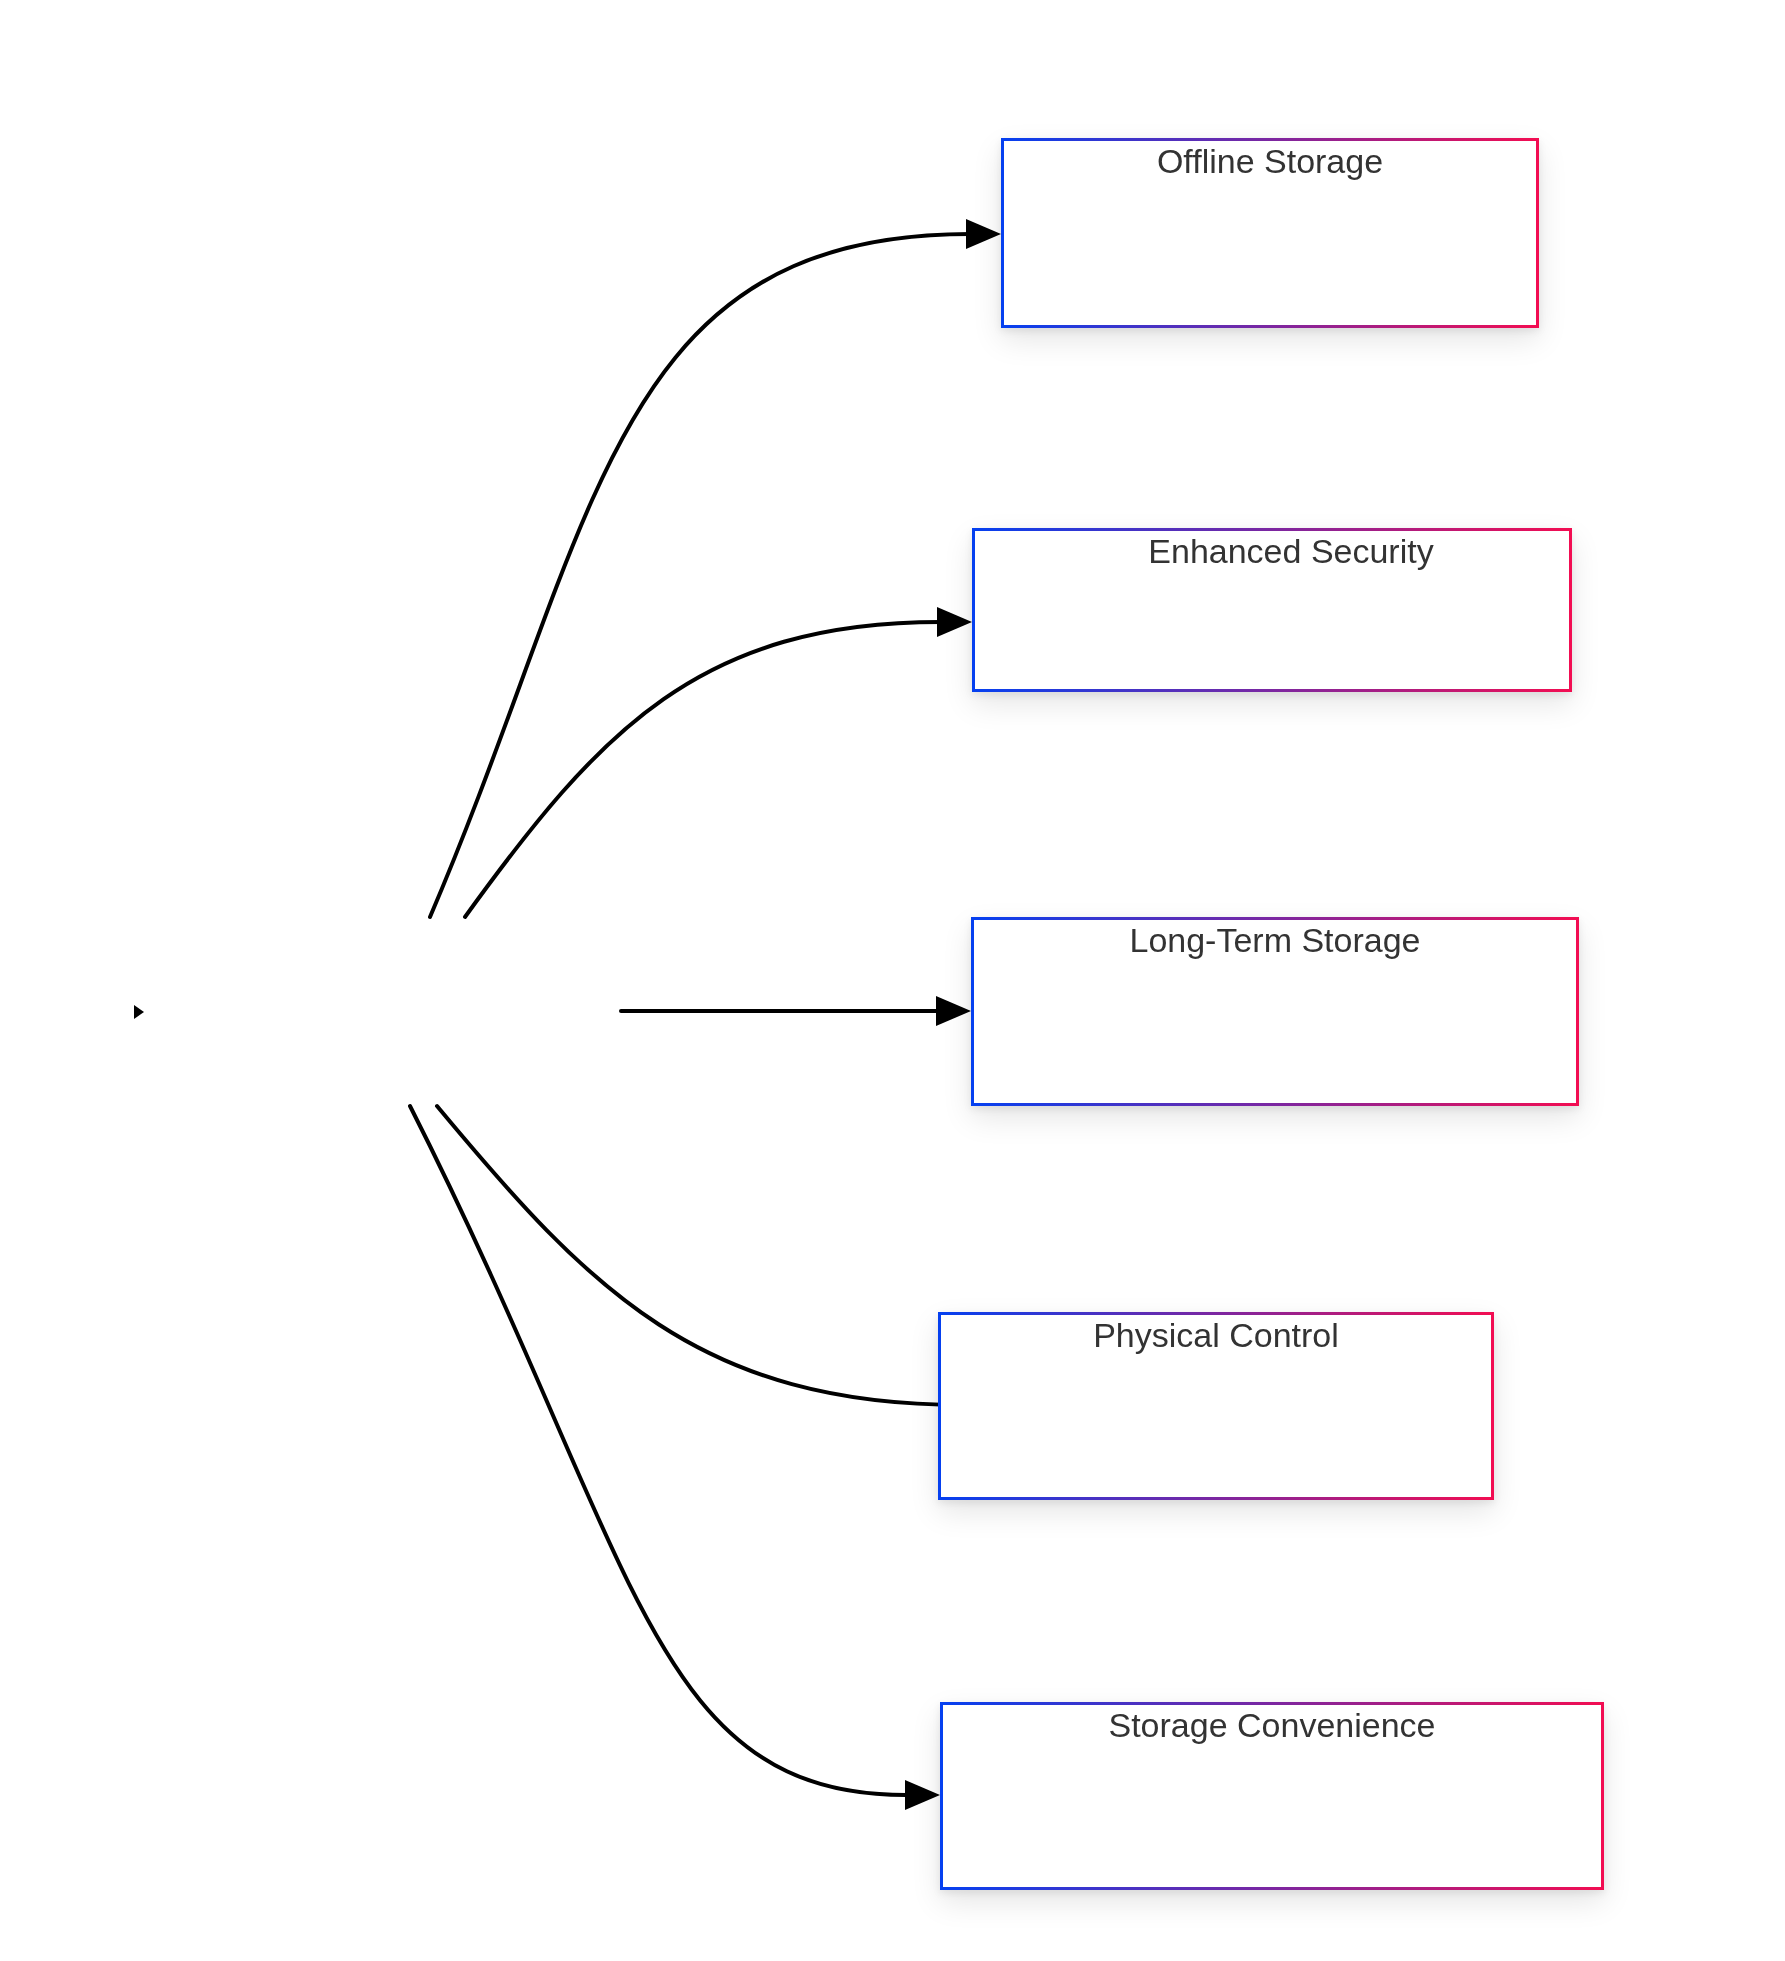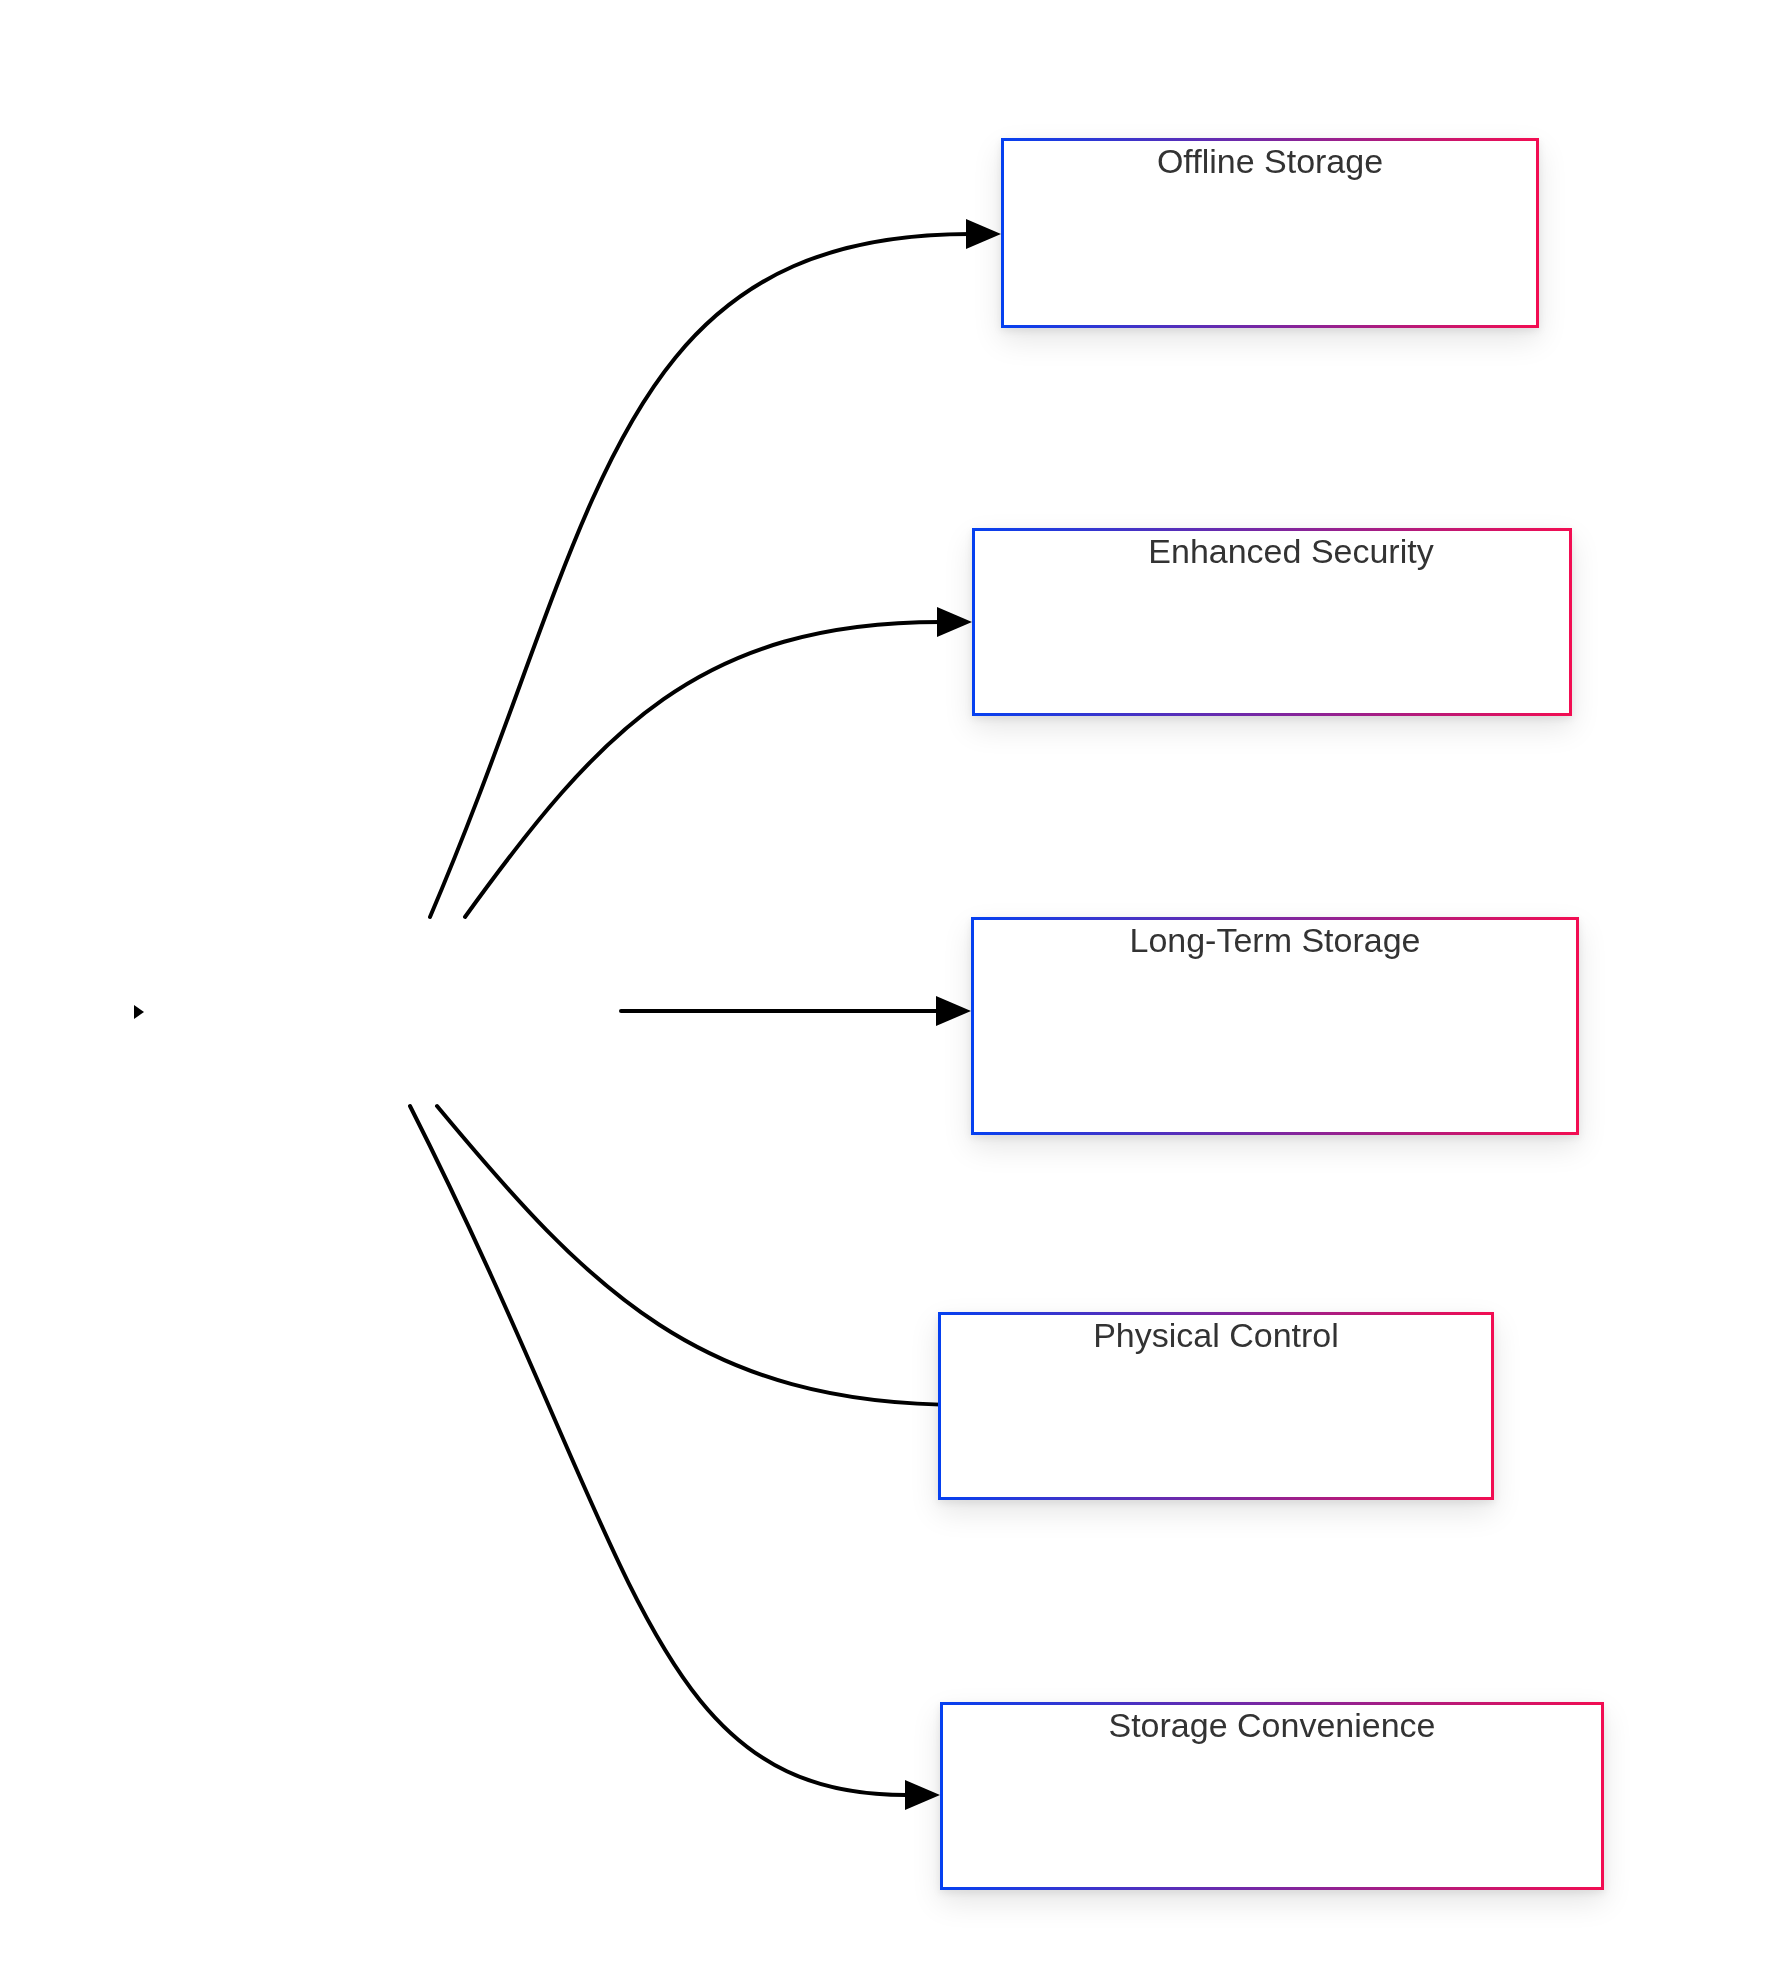--- a/index.html
+++ b/index.html
@@ -50,22 +50,22 @@
     box-shadow: 0 3px 8px rgba(0,0,0,0.08), 0 12px 28px rgba(0,0,0,0.10);
   }
   .node-label {
     font-size: 34px;
     line-height: 1.2;
     color: var(--label-color);
     white-space: nowrap;
   }
   .n-cold      { left: 143px;  top: 917px;  width: 478px; height: 189px; }
   .n-offline   { left: 1001px; top: 138px;  width: 538px; height: 190px; }
-  .n-enhanced  { left: 972px;  top: 528px;  width: 600px; height: 188px; padding-left: 38px; }
-  .n-longterm  { left: 971px;  top: 917px;  width: 608px; height: 218px; }
+  .n-enhanced  { left: 972px;  top: 528px;  width: 600px; height: 164px; padding-left: 38px; }
+  .n-longterm  { left: 971px;  top: 917px;  width: 608px; height: 189px; }
   .n-physical  { left: 938px;  top: 1312px; width: 556px; height: 188px; }
   .n-reduced   { left: 940px;  top: 1702px; width: 664px; height: 188px; }
 </style>
 </head>
 <body>
 
 <div class="canvas">
 
   <svg class="edges" viewBox="0 0 1785 1961" xmlns="http://www.w3.org/2000/svg">
 

